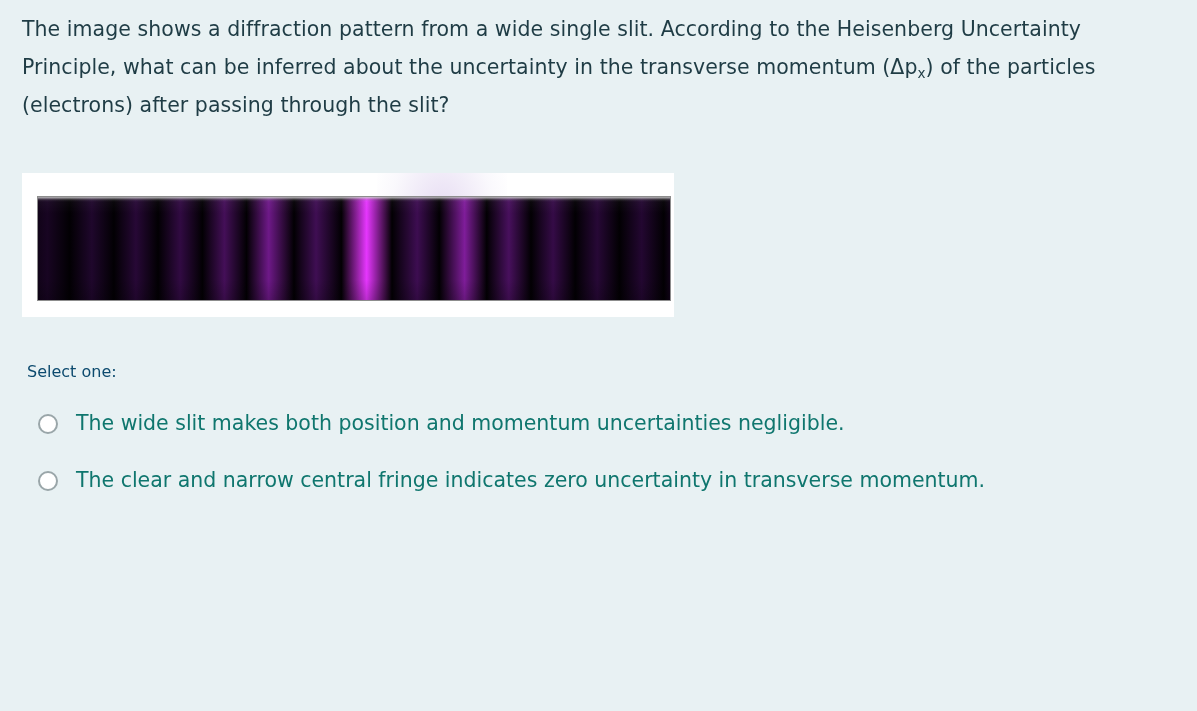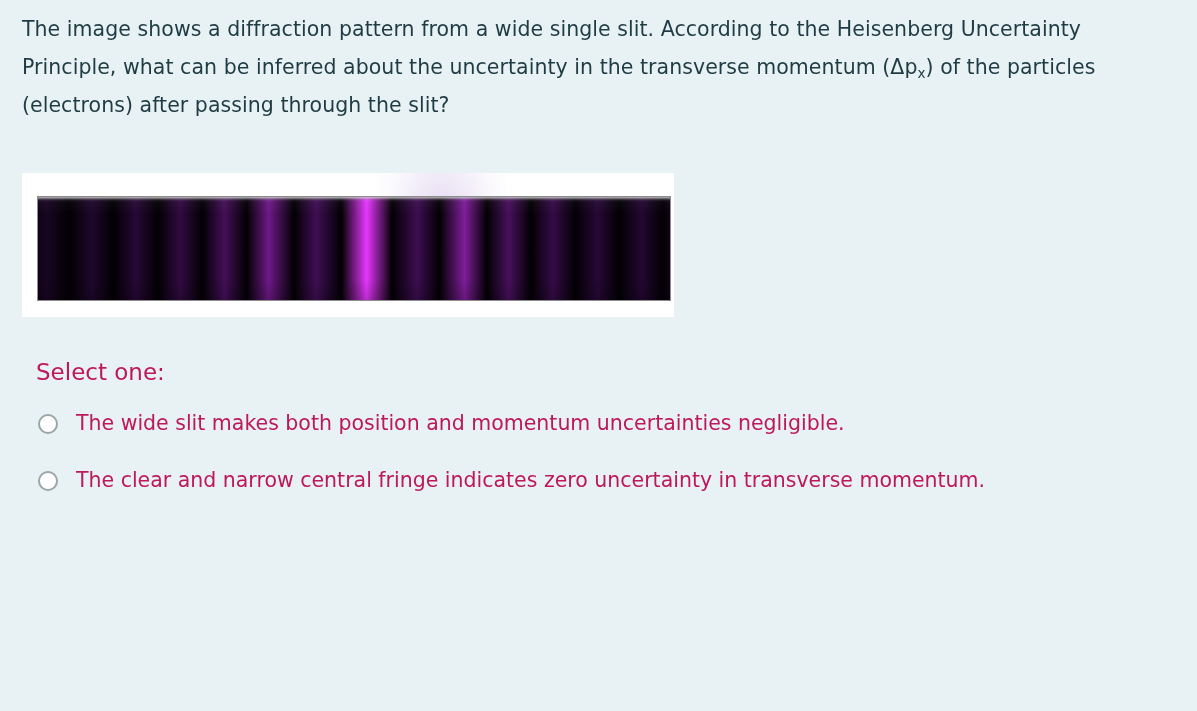--- a/index.html
+++ b/index.html
@@ -96,25 +96,25 @@
     position: absolute;
     left: 0; right: 0; top: 0;
     height: 4px;
     background: linear-gradient(to bottom, rgba(205,205,205,0.85), rgba(120,120,120,0.15) 70%, rgba(0,0,0,0));
     pointer-events: none;
   }
 
   
   .select-one {
     position: absolute;
-    left: 36px;
+    left: 27px;
     top: 357px;
-    font-size: 23px;
+    font-size: 16px;
     line-height: 30px;
-    color: #be185d;
+    color: #0c4a6e;
   }
 
   
   .options {
     position: absolute;
     left: 22px;
     top: 405px;
     width: 1160px;
   }
   .option {
@@ -133,21 +133,21 @@
     background: #ffffff;
     margin-top: 9px;
     margin-left: 16px;
     margin-right: 18px;
     box-sizing: border-box;
     cursor: pointer;
   }
   .option-label {
     font-size: 20.5px;
     line-height: 37px;
-    color: #be185d;
+    color: #0f766e;
     max-width: 1100px;
     cursor: pointer;
     text-align: right;
   }
   .option-label sub {
     font-size: 0.66em;
     vertical-align: -0.28em;
     line-height: 0;
   }
 </style>

